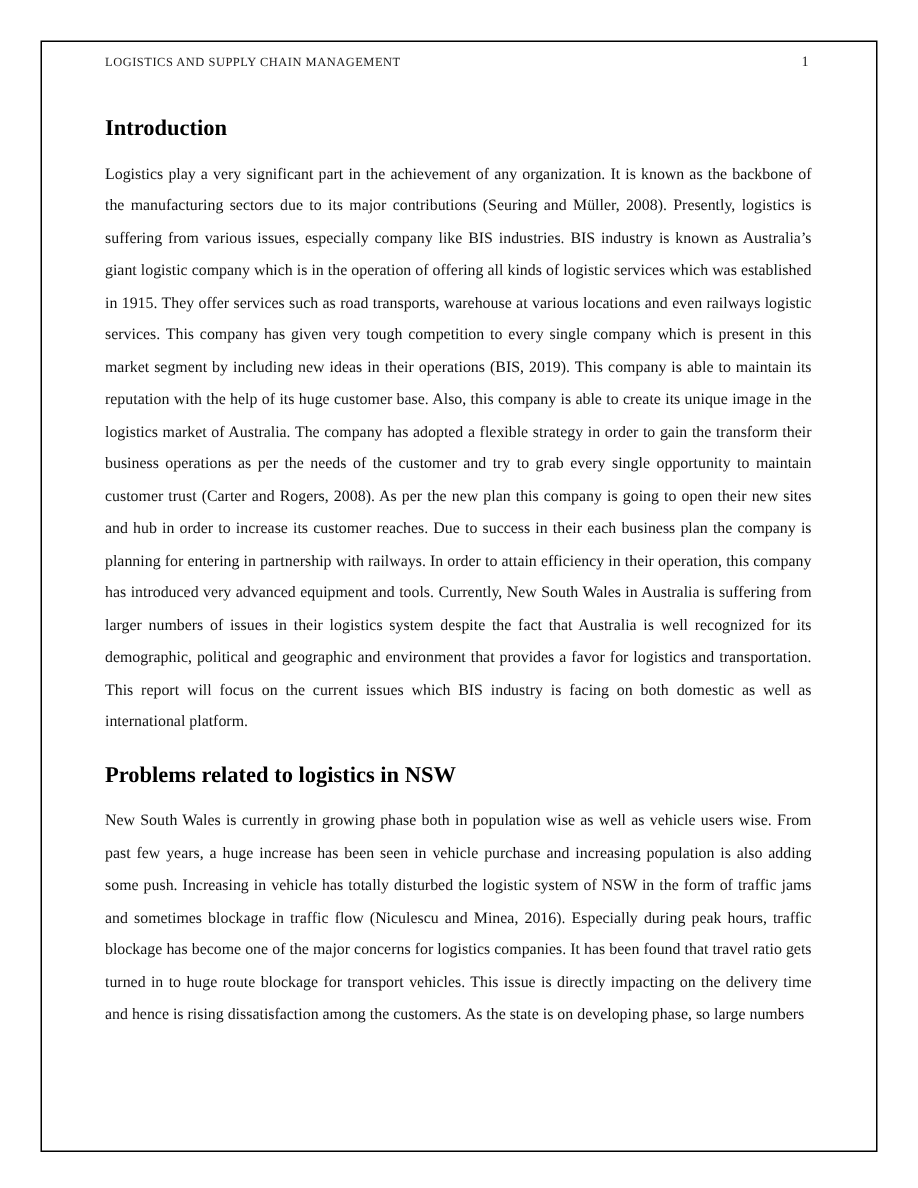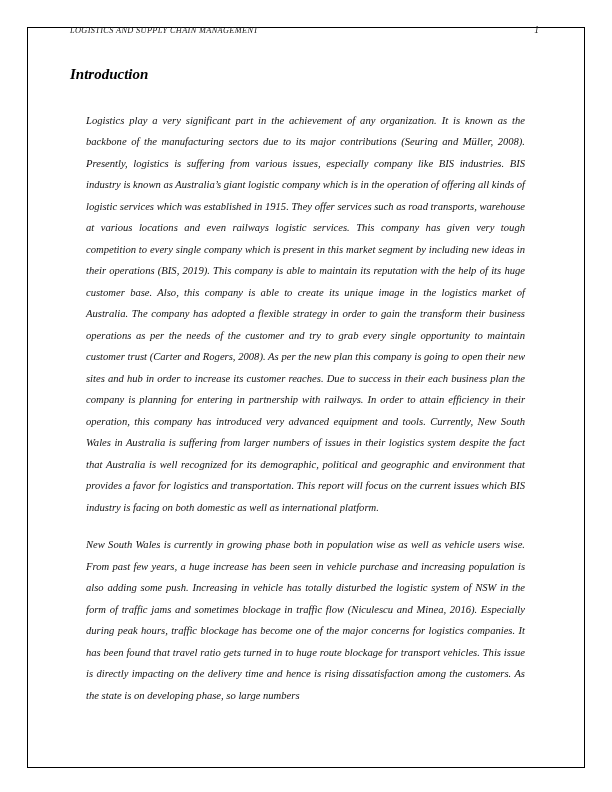--- a/index.html
+++ b/index.html
@@ -27,23 +27,22 @@
     top: 27px;
     width: 558px;
     height: 741px;
     border: 1px solid #000000;
     box-sizing: border-box;
     pointer-events: none;
   }
   .content {
     position: absolute;
     left: 70px;
-    top: 15px;
+    top: 27px;
     width: 471px;
-    font-style: italic;
   }
   .running-head {
     display: flex;
     align-items: baseline;
     justify-content: space-between;
     padding-top: 10px;
     height: 22px;
   }
   .running-head-title {
     font-size: 8.3px;
@@ -69,21 +68,21 @@
   }
   .heading-block-2 {
     padding-top: 14px;
     padding-bottom: 9px;
   }
   p.body-para {
     font-size: 10.6px;
     line-height: 21.5px;
     text-align: justify;
     text-justify: inter-word;
-    margin: 16px;
+    margin: 0;
     color: #111111;
     hyphens: none;
   }
 </style>
 </head>
 <body>
 
 <div class="page">
 
   <div class="page-frame"></div>
@@ -94,17 +93,20 @@
       <span class="running-head-title">LOGISTICS AND SUPPLY CHAIN MANAGEMENT</span>
       <span class="running-head-page">1</span>
     </div>
 
     <div class="heading-block">
       <h2 class="section-heading">Introduction</h2>
     </div>
 
     <p class="body-para">Logistics play a very significant part in the achievement of any organization. It is known as the backbone of the manufacturing sectors due to its major contributions (Seuring and Müller, 2008). Presently, logistics is suffering from various issues, especially company like BIS industries. BIS industry is known as Australia’s giant logistic company which is in the operation of offering all kinds of logistic services which was established in 1915. They offer services such as road transports, warehouse at various locations and even railways logistic services. This company has given very tough competition to every single company which is present in this market segment by including new ideas in their operations (BIS, 2019). This company is able to maintain its reputation with the help of its huge customer base. Also, this company is able to create its unique image in the logistics market of Australia. The company has adopted a flexible strategy in order to gain the transform their business operations as per the needs of the customer and try to grab every single opportunity to maintain customer trust (Carter and Rogers, 2008). As per the new plan this company is going to open their new sites and hub in order to increase its customer reaches. Due to success in their each business plan the company is planning for entering in partnership with railways. In order to attain efficiency in their operation, this company has introduced very advanced equipment and tools. Currently, New South Wales in Australia is suffering from larger numbers of issues in their logistics system despite the fact that Australia is well recognized for its demographic, political and geographic and environment that provides a favor for logistics and transportation. This report will focus on the current issues which BIS industry is facing on both domestic as well as international platform.</p>
 
+    <div class="heading-block-2">
+      <h2 class="section-heading">Problems related to logistics in NSW</h2>
+    </div>
 
     <p class="body-para">New South Wales is currently in growing phase both in population wise as well as vehicle users wise. From past few years, a huge increase has been seen in vehicle purchase and increasing population is also adding some push. Increasing in vehicle has totally disturbed the logistic system of NSW in the form of traffic jams and sometimes blockage in traffic flow (Niculescu and Minea, 2016). Especially during peak hours, traffic blockage has become one of the major concerns for logistics companies. It has been found that travel ratio gets turned in to huge route blockage for transport vehicles. This issue is directly impacting on the delivery time and hence is rising dissatisfaction among the customers. As the state is on developing phase, so large numbers</p>
 
   </div>
 </div>
 
 </body></html>

